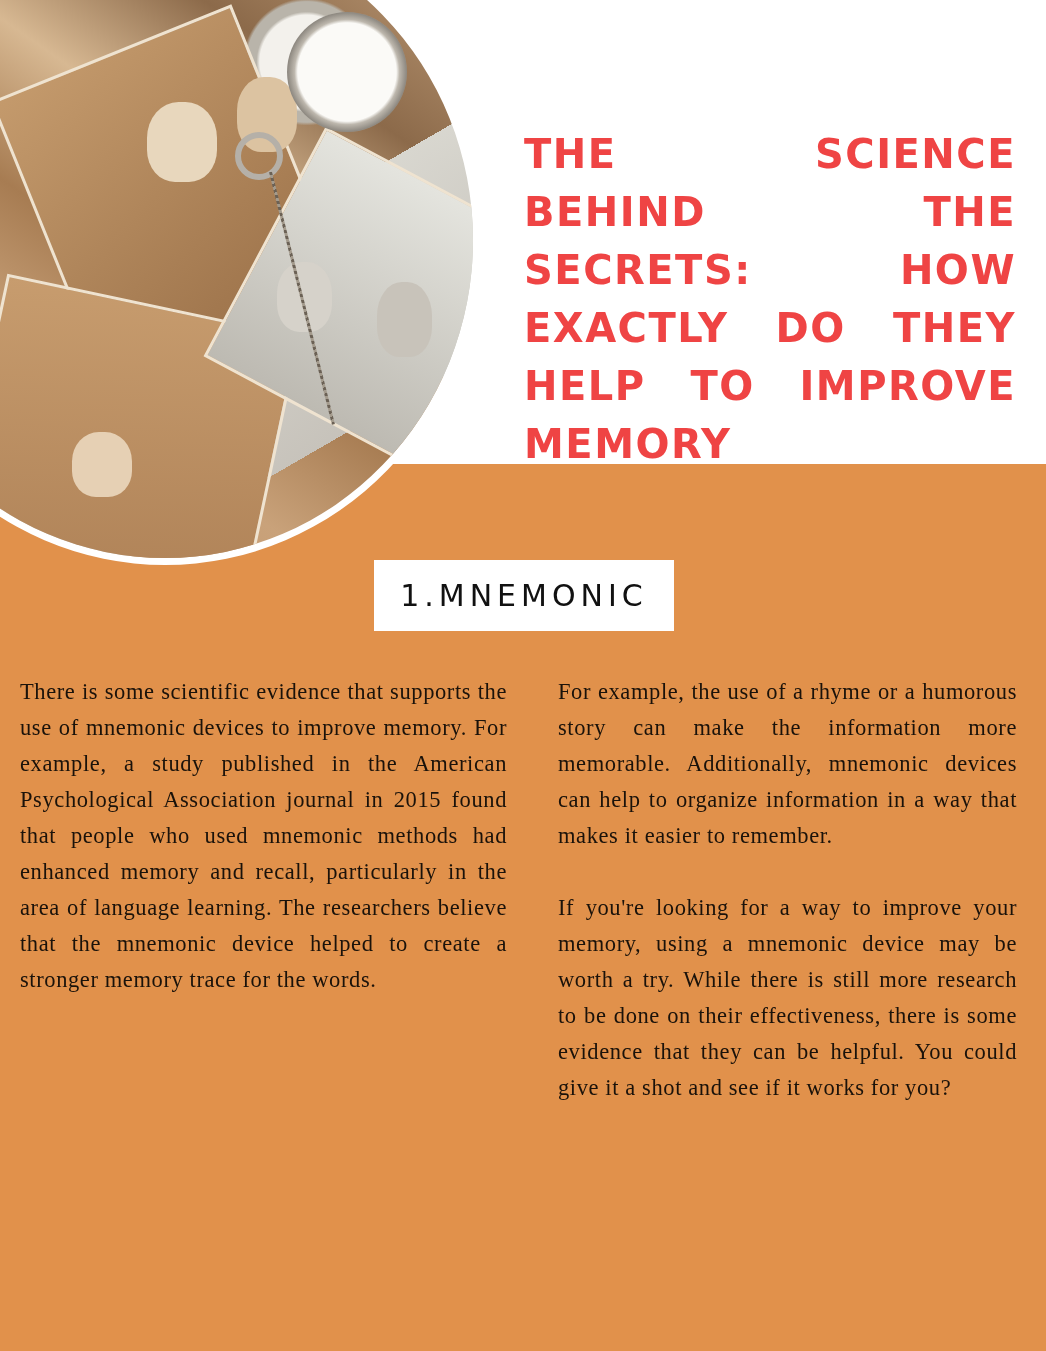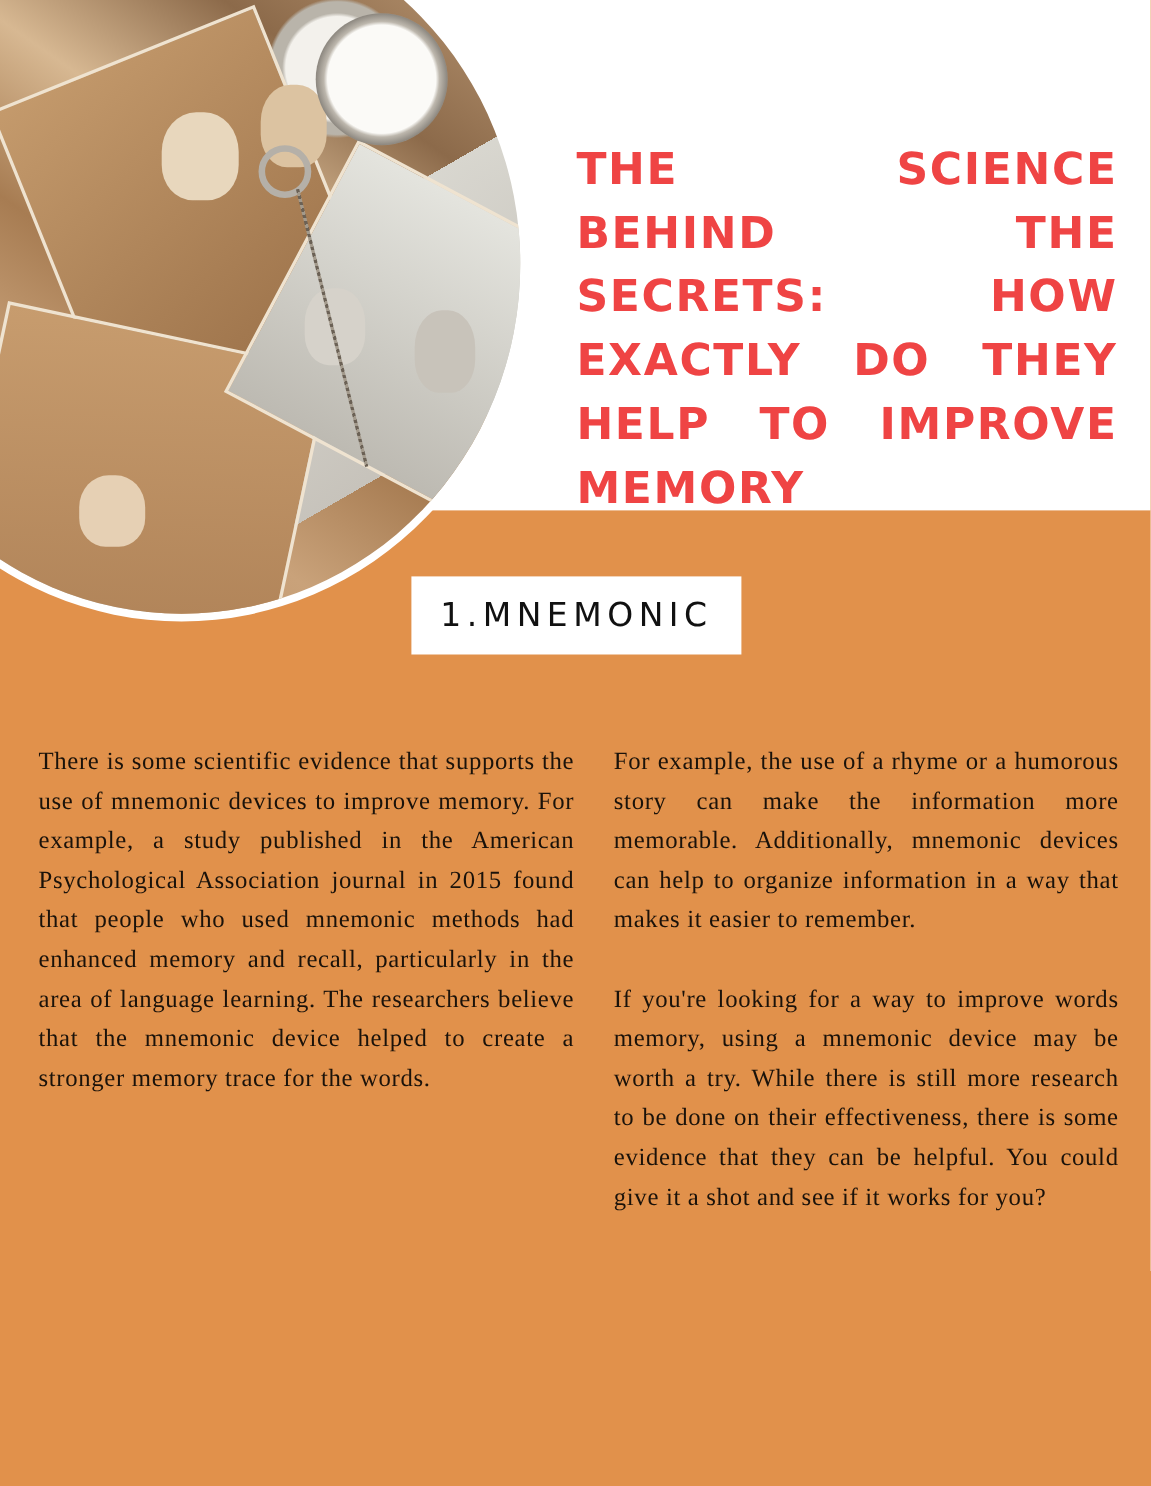--- a/index.html
+++ b/index.html
@@ -18,26 +18,26 @@
   .watch-ring{position:absolute;left:378px;top:210px;width:48px;height:48px;border-radius:50%;border:6px solid #b5b0a8;box-sizing:border-box;}
   .chain{position:absolute;left:412px;top:250px;width:3px;height:260px;background:repeating-linear-gradient(180deg,#6b6155 0 3px,#a39a8c 3px 6px);transform:rotate(-14deg);transform-origin:top;}
   .figure{position:absolute;border-radius:45% 45% 40% 40%;}
   .fig1{left:290px;top:180px;width:70px;height:80px;background:#e8d7bd;}
   .fig2{left:380px;top:155px;width:60px;height:75px;background:#dcc3a1;}
   .fig3{left:420px;top:340px;width:55px;height:70px;background:#d6d2ca;}
   .fig4{left:520px;top:360px;width:55px;height:75px;background:#c8c3ba;}
   .fig5{left:215px;top:510px;width:60px;height:65px;background:#e6d0b4;}
 
   .title{position:absolute;left:524px;top:125px;width:492px;margin:0;font-family:"DejaVu Sans","Liberation Sans",sans-serif;font-weight:700;font-size:40px;line-height:58px;letter-spacing:1.5px;color:#ef4444;text-align:justify;text-align-last:left;}
-  .section-badge{position:absolute;left:374px;top:524px;width:300px;height:71px;background:#ffffff;display:flex;align-items:center;justify-content:center;}
+  .section-badge{position:absolute;left:374px;top:560px;width:300px;height:71px;background:#ffffff;display:flex;align-items:center;justify-content:center;}
   .section-badge span{font-family:"DejaVu Sans","Liberation Sans",sans-serif;font-size:30px;letter-spacing:5px;color:#111;font-weight:400;}
 
   .col{position:absolute;top:674px;width:487px;font-size:22.5px;line-height:36px;color:#1a120a;text-align:justify;letter-spacing:0.6px;}
   .col p{margin:0 0 36px 0;}
-  .col-left{left:35px;}
+  .col-left{left:20px;}
   .col-right{left:558px;width:459px;}
 </style>
 </head>
 <body>
 
 <div class="orange-band"></div>
 
 <div class="photo-circle" title="Vintage photographs with pocket watch">
   <div class="photo-card card-a"></div>
   <div class="photo-card card-c"></div>
@@ -57,14 +57,14 @@
 <div class="section-badge">
   <span>1.MNEMONIC</span>
 </div>
 
 <div class="col col-left">
   <p>There is some scientific evidence that supports the use of mnemonic devices to improve memory. For example, a study published in the American Psychological Association journal in 2015 found that people who used mnemonic methods had enhanced memory and recall, particularly in the area of language learning. The researchers believe that the mnemonic device helped to create a stronger memory trace for the words.</p>
 </div>
 
 <div class="col col-right">
   <p>For example, the use of a rhyme or a humorous story can make the information more memorable. Additionally, mnemonic devices can help to organize information in a way that makes it easier to remember.</p>
-  <p>If you're looking for a way to improve words memory, using a mnemonic device may be worth a try. While there is still more research to be done on their effectiveness, there is some evidence that they can be helpful. You could give it a shot and see if it works for you?</p>
+  <p>If you're looking for a way to improve your memory, using a mnemonic device may be worth a try. While there is still more research to be done on their effectiveness, there is some evidence that they can be helpful. You could give it a shot and see if it works for you?</p>
 </div>
 
 </body></html>

